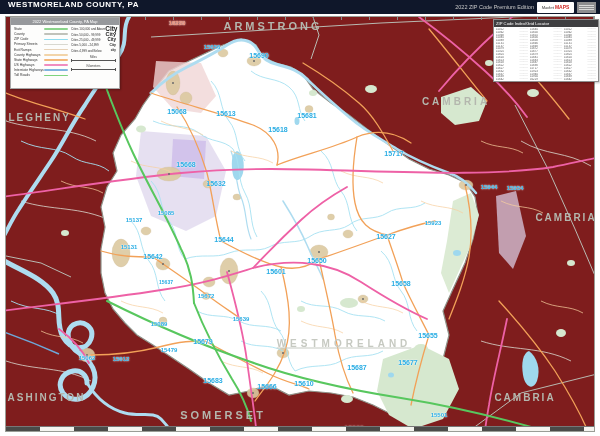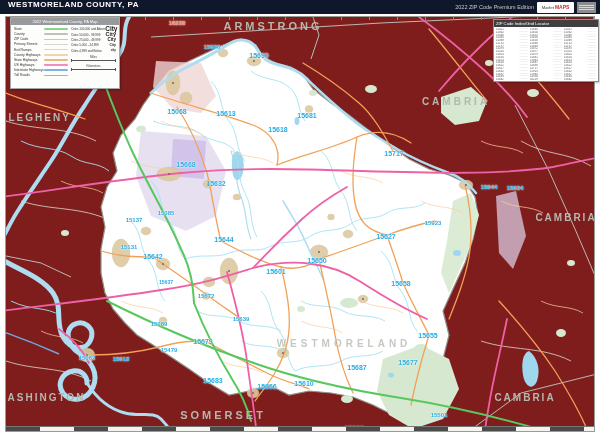--- a/index.html
+++ b/index.html
@@ -307,21 +307,21 @@
           <div class="zip-label" style="left: 303px; top: 382px; font-size: 7px;">15610</div>
           <div class="zip-label" style="left: 353px; top: 427px; font-size: 7px;">15622</div>
           <div class="zip-label" style="left: 438px; top: 414px; font-size: 6px;">15501</div>
           <div class="county-label" style="left: 272px; top: 25px; font-size: 11px; letter-spacing: 3px;">ARMSTRONG</div>
           <div class="county-label" style="left: 455px; top: 100px; font-size: 10px; letter-spacing: 3px;">CAMBRIA</div>
           <div class="county-label" style="left: 565px; top: 216px; font-size: 10px; letter-spacing: 2px;">CAMBRIA</div>
           <div class="county-label" style="left: 524px; top: 396px; font-size: 10px; letter-spacing: 2px;">CAMBRIA</div>
           <div class="county-label" style="left: 222px; top: 414px; font-size: 11px; letter-spacing: 3px;">SOMERSET</div>
           <div class="county-label" style="left: 40px; top: 396px; font-size: 10px; letter-spacing: 2px;">WASHINGTON</div>
           <div class="county-label" style="left: 30px; top: 116px; font-size: 10px; letter-spacing: 2px;">ALLEGHENY</div>
-          <div class="county-label" style="left: 343px; top: 342px; font-size: 10px; letter-spacing: 4px; color: rgb(198, 201, 193);">WESTMORELAND</div>
+          <div class="county-label" style="left: 343px; top: 342px; font-size: 10px; letter-spacing: 4px; color: rgb(198, 201, 193); text-decoration: underline;">WESTMORELAND</div>
         </div>
 
       <svg id="compass" viewBox="-10 -10 20 20">
         <path d="M0,-9 L1.4,-1.4 L9,0 L1.4,1.4 L0,9 L-1.4,1.4 L-9,0 L-1.4,-1.4 Z" fill="#2a2a2a"></path>
         <path d="M0,-5 L1,-1 L5,0 L1,1 L0,5 L-1,1 L-5,0 L-1,-1 Z" fill="#2a2a2a" transform="rotate(45)"></path>
       </svg>
     </div>
 
     <div id="ticks"></div>
     <div id="ruler"></div>

